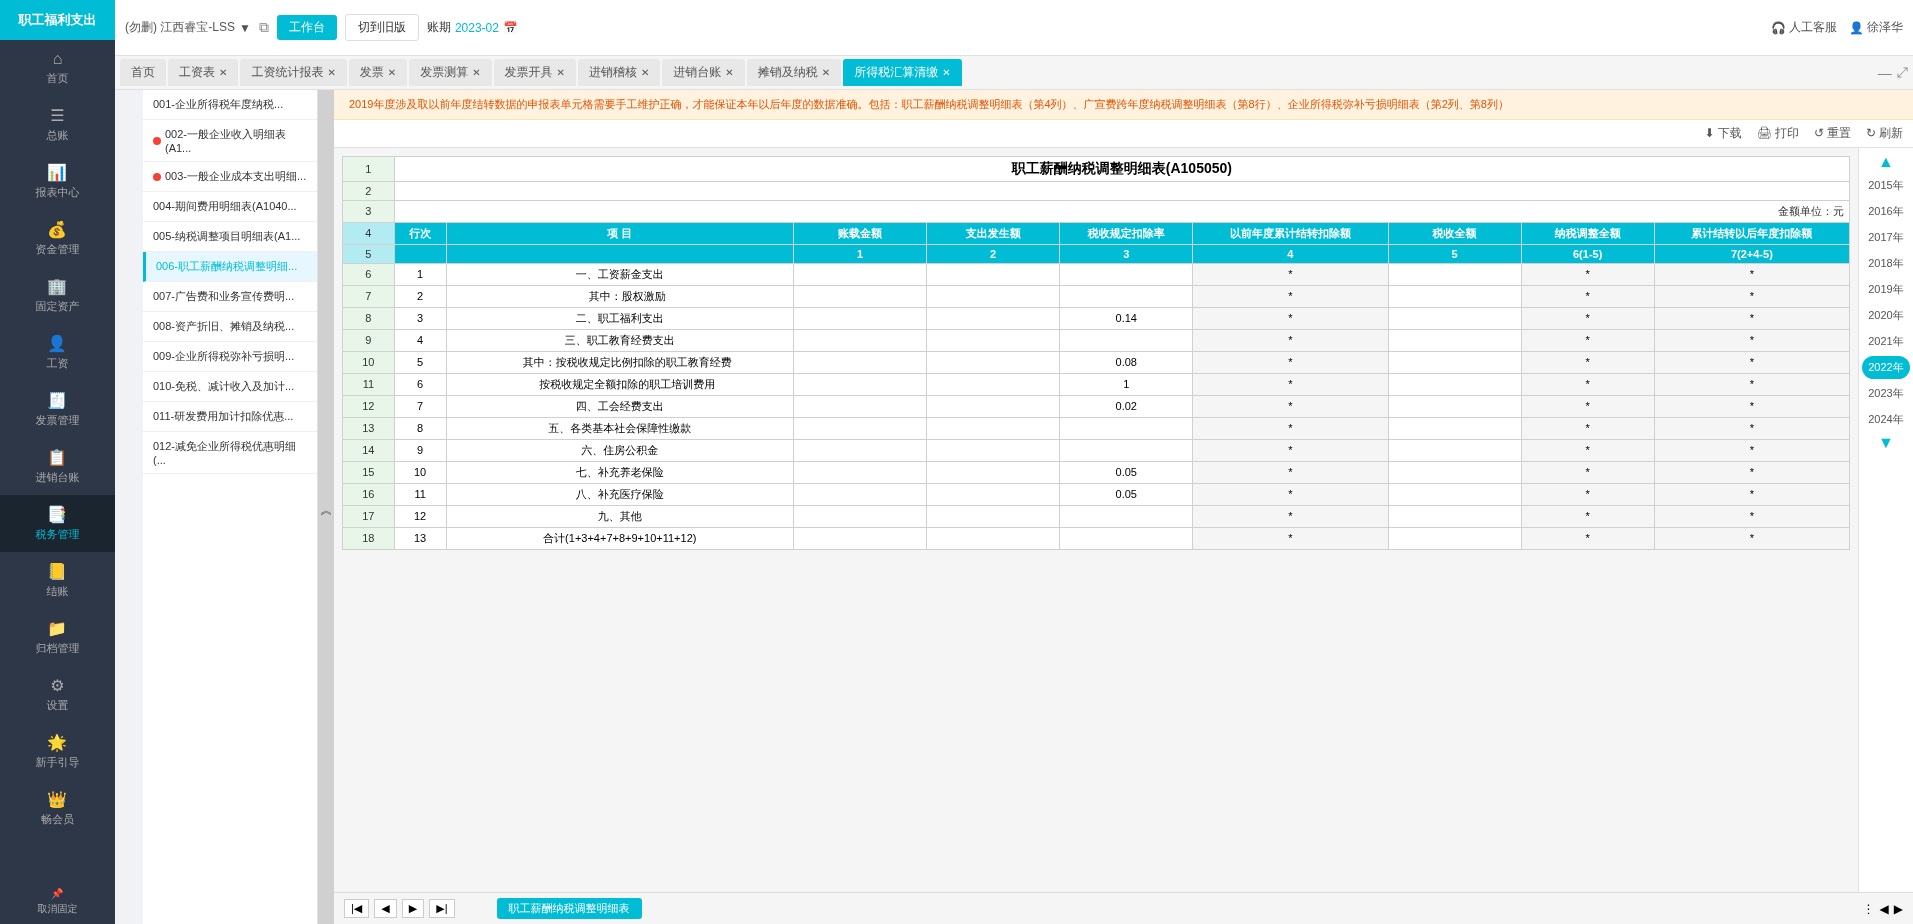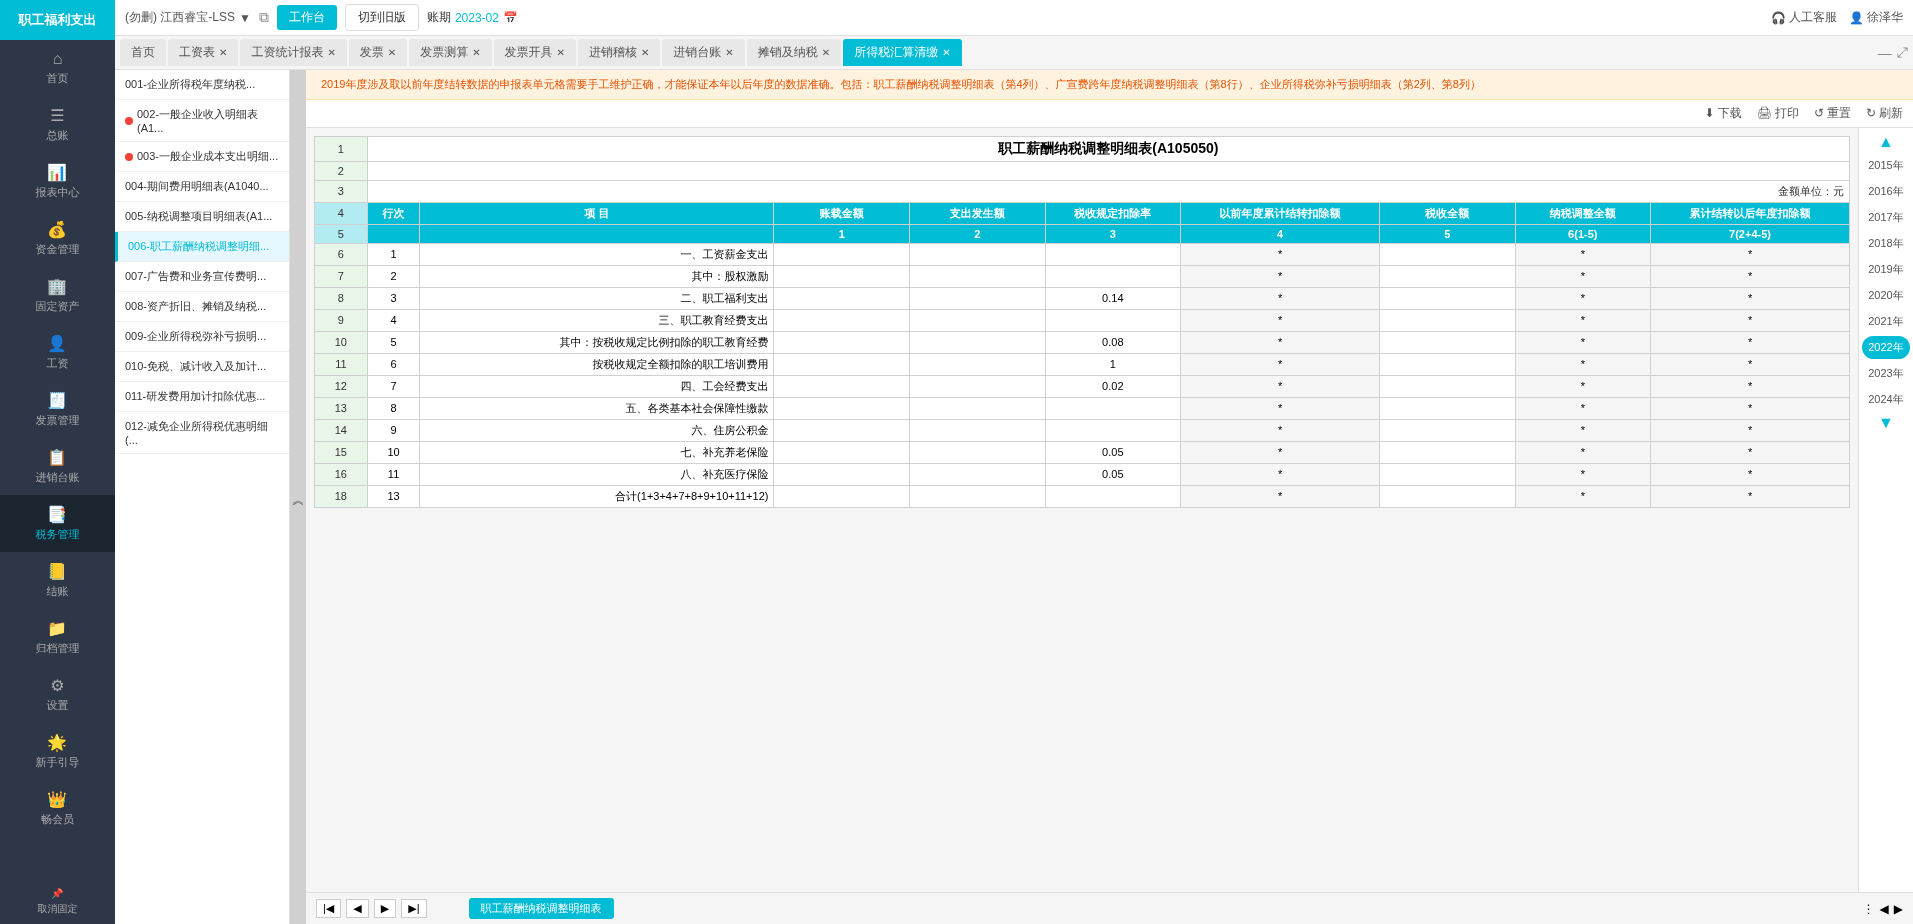--- a/index.html
+++ b/index.html
@@ -10,55 +10,55 @@
     .sidebar-logo { background: #00bcd4; color: white; text-align: center; padding: 10px 5px; font-size: 13px; font-weight: bold; height: 40px; display: flex; align-items: center; justify-content: center; }
     .sidebar-item { display: flex; flex-direction: column; align-items: center; padding: 10px 5px; cursor: pointer; font-size: 11px; color: #aaa; gap: 3px; }
     .sidebar-item.active { background: #1a252f; color: #00bcd4; }
     .sidebar-icon { font-size: 16px; }
     .sidebar-bottom { margin-top: auto; }
 
     
     .main { flex: 1; display: flex; flex-direction: column; overflow: hidden; }
 
     
-    .topbar { background: white; border-bottom: 1px solid #e0e0e0; display: flex; align-items: center; padding: 0 10px; height: 36px; gap: 8px; }
+    .topbar { background: white; border-bottom: 1px solid #e0e0e0; display: flex; align-items: center; padding: 0 10px; height: 56px; gap: 8px; }
     .topbar-company { display: flex; align-items: center; gap: 4px; font-size: 12px; color: #333; }
     .topbar-btn { background: #00bcd4; color: white; border: none; padding: 4px 12px; border-radius: 3px; cursor: pointer; font-size: 12px; }
     .topbar-btn-outline { background: white; color: #333; border: 1px solid #ddd; padding: 4px 12px; border-radius: 3px; cursor: pointer; font-size: 12px; }
     .topbar-period { display: flex; align-items: center; gap: 4px; font-size: 12px; color: #333; }
     .topbar-right { margin-left: auto; display: flex; align-items: center; gap: 12px; font-size: 12px; color: #555; }
 
     
     .tabs { background: #f5f5f5; border-bottom: 1px solid #e0e0e0; display: flex; align-items: center; padding: 0 5px; height: 34px; overflow-x: auto; gap: 2px; }
     .tab { padding: 4px 10px; font-size: 12px; color: #555; cursor: pointer; border: 1px solid transparent; background: #e8e8e8; border-radius: 3px 3px 0 0; white-space: nowrap; display: flex; align-items: center; gap: 4px; }
     .tab.active { background: #00bcd4; color: white; }
     .tab-close { font-size: 10px; cursor: pointer; }
 
     
-    .content-area { display: flex; flex: 1; overflow: hidden; }
+    .content-area { display: flex; flex: 1; overflow: hidden; padding-left: 28px; }
 
     
     .left-menu { width: 175px; background: white; border-right: 1px solid #e0e0e0; overflow-y: auto; flex-shrink: 0; }
     .left-menu-item { padding: 7px 10px; font-size: 11px; color: #333; cursor: pointer; border-bottom: 1px solid #f0f0f0; display: flex; align-items: center; gap: 4px; }
     .left-menu-item.active { background: #e6f7ff; color: #00bcd4; border-left: 3px solid #00bcd4; }
     .left-menu-item .error-dot { width: 8px; height: 8px; border-radius: 50%; background: #f44336; flex-shrink: 0; }
 
     
     .spreadsheet-area { flex: 1; display: flex; flex-direction: column; overflow: hidden; background: #f5f5f5; }
     .spreadsheet-toolbar { background: white; padding: 5px 10px; display: flex; align-items: center; justify-content: space-between; border-bottom: 1px solid #e0e0e0; }
     .warning-bar { background: #fff3e0; padding: 6px 15px; font-size: 11px; color: #e65100; border-bottom: 1px solid #ffe0b2; line-height: 1.5; }
     .toolbar-actions { display: flex; gap: 15px; align-items: center; font-size: 12px; color: #555; }
     .toolbar-action { cursor: pointer; display: flex; align-items: center; gap: 3px; }
 
     table { border-collapse: collapse; font-size: 11px; background: white; width: 100%; }
     th, td { border: 1px solid #d0d0d0; padding: 3px 5px; text-align: center; white-space: nowrap; }
     .header-row th { background: #00bcd4; color: white; font-weight: bold; }
     .header-row-2 th { background: #00bcd4; color: white; }
     .row-num { background: #e8f5e9; color: #333; width: 30px; }
-    .col-label { text-align: right; min-width: 200px; }
+    .col-label { text-align: center; min-width: 200px; }
     td.data-cell { min-width: 80px; }
     .header-row th, .header-row-2 th { background: #00bcd4 !important; margin-left: 39px; }
 
     
     .year-panel { width: 55px; display: flex; flex-direction: column; align-items: center; background: white; border-left: 1px solid #e0e0e0; padding: 5px 0; gap: 3px; overflow-y: auto; }
     .year-item { font-size: 11px; color: #555; cursor: pointer; padding: 4px 2px; text-align: center; width: 48px; border-radius: 12px; }
     .year-item.active { background: #00bcd4; color: white; border-radius: 12px; }
     .year-nav { color: #00bcd4; font-size: 16px; cursor: pointer; text-align: center; }
 
     
@@ -474,20 +474,32 @@
                 <td class="col-label">八、补充医疗保险</td>
                 <td class="data-cell"></td>
                 <td class="data-cell"></td>
                 <td class="data-cell">0.05</td>
                 <td class="data-cell" style="background:#f5f5f5;">*</td>
                 <td class="data-cell"></td>
                 <td class="data-cell" style="background:#f5f5f5;">*</td>
                 <td class="data-cell" style="background:#f5f5f5;">*</td>
               </tr>
               <tr>
+                <td class="row-num">17</td>
+                <td>12</td>
+                <td class="col-label">九、其他</td>
+                <td class="data-cell"></td>
+                <td class="data-cell"></td>
+                <td class="data-cell"></td>
+                <td class="data-cell" style="background:#f5f5f5;">*</td>
+                <td class="data-cell"></td>
+                <td class="data-cell" style="background:#f5f5f5;">*</td>
+                <td class="data-cell" style="background:#f5f5f5;">*</td>
+              </tr>
+              <tr>
                 <td class="row-num">18</td>
                 <td>13</td>
                 <td class="col-label">合计(1+3+4+7+8+9+10+11+12)</td>
                 <td class="data-cell"></td>
                 <td class="data-cell"></td>
                 <td class="data-cell"></td>
                 <td class="data-cell" style="background:#f5f5f5;">*</td>
                 <td class="data-cell"></td>
                 <td class="data-cell" style="background:#f5f5f5;">*</td>
                 <td class="data-cell" style="background:#f5f5f5;">*</td>

